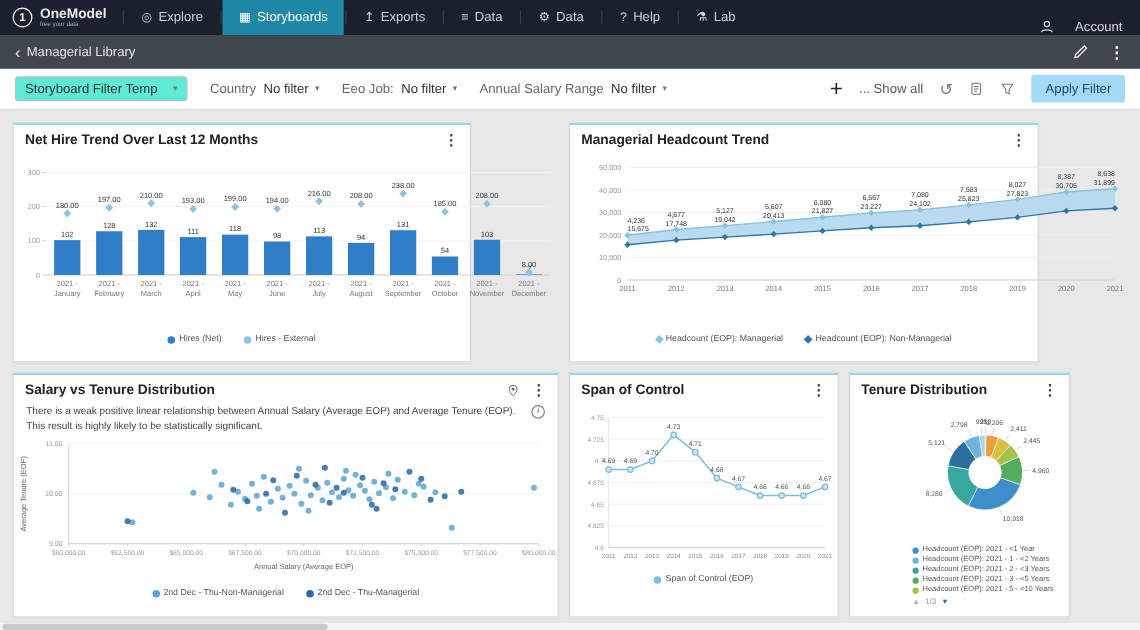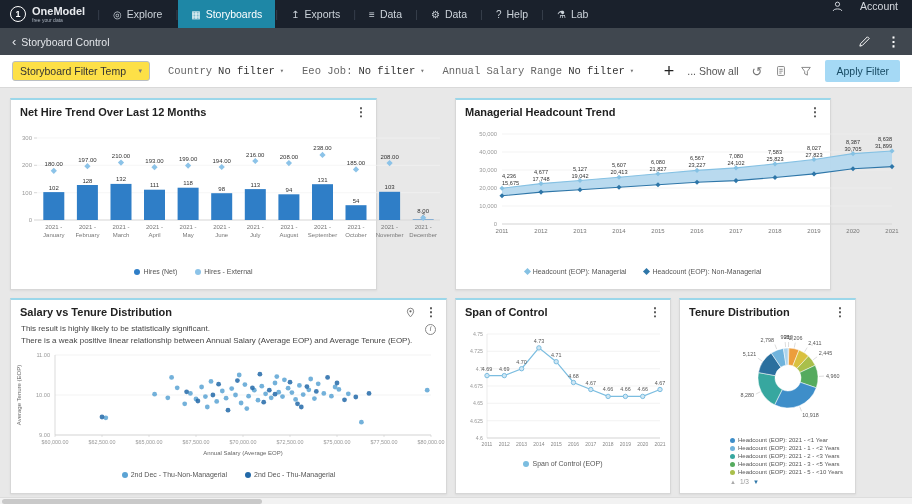--- a/index.html
+++ b/index.html
@@ -12,35 +12,35 @@
 .brand{display:flex;align-items:center;gap:6px;padding:0 12px 0 10px;cursor:pointer;}
 .logo{width:16px;height:16px;border:1.5px solid #fff;border-radius:50%;display:flex;align-items:center;justify-content:center;font-size:9px;font-weight:bold;color:#fff;flex:0 0 auto;}
 .brand-text{display:flex;flex-direction:column;line-height:1;}
 .brand-name{font-weight:bold;font-size:11px;}
 .brand-tag{font-size:5px;color:#aab2bd;margin-top:1px;}
 .navitems{display:flex;align-items:stretch;}
 .navsep{color:#39414e;display:flex;align-items:center;font-size:11px;}
 .navitem{display:flex;align-items:center;gap:5px;padding:0 13px;cursor:pointer;color:#ccd3da;text-decoration:none;}
 .navitem.active{background:#1e87a6;color:#fff;}
 .navicon{font-size:10px;}
-.account{margin-left:auto;display:flex;align-items:flex-start;gap:16px;padding:0 14px;color:#d6dae0;cursor:pointer;}
+.account{margin-left:auto;display:flex;align-items:flex-end;gap:16px;padding:0 14px;color:#d6dae0;cursor:pointer;}
 
 
 .subheader{height:27px;background:#40474f;display:flex;align-items:center;color:#fff;position:relative;padding:0 12px;}
 .back{display:flex;align-items:center;gap:5px;font-size:10.5px;color:#e3e6ea;cursor:pointer;text-decoration:none;}
 .chev{font-size:13px;line-height:1;}
 .pagetitle{position:absolute;left:0;right:0;text-align:center;font-size:12px;pointer-events:none;}
 .subactions{margin-left:auto;display:flex;align-items:center;gap:16px;z-index:1;}
 .kebab{font-weight:bold;cursor:pointer;font-size:13px;line-height:1;}
 
 
 .filterbar{height:33px;background:#fff;border-bottom:1px solid #d9d9d9;display:flex;align-items:center;padding:0 12px;gap:18px;font-size:10.5px;color:#444;}
-.filter-select{border:1px solid #b9bec4;border-radius:3px;padding:3px 7px;display:flex;align-items:center;width:138px;color:#333;cursor:pointer;background:#fde047;}
+.filter-select{border:1px solid #b9bec4;border-radius:3px;padding:3px 7px;display:flex;align-items:center;width:138px;color:#333;cursor:pointer;background:#5eead4;}
 .dd{color:#777;font-size:7px;margin-left:auto;}
-.filter-group{display:flex;align-items:center;gap:6px;font-family:Liberation Mono, monospace;}
+.filter-group{display:flex;align-items:center;gap:6px;}
 .flabel{color:#666;}
 .fvalue{color:#333;display:flex;gap:5px;align-items:center;cursor:pointer;}
 .filter-actions{margin-left:auto;display:flex;align-items:center;gap:13px;}
 .plus{font-size:18px;font-weight:300;color:#222;cursor:pointer;line-height:1;}
 .showall{color:#555;cursor:pointer;}
 .tool-icon{color:#777;cursor:pointer;font-size:13px;display:flex;align-items:center;line-height:1;}
 .apply{background:#a5d9f5;border:none;border-radius:2px;color:#174a63;font-size:10.5px;padding:5px 11px;cursor:pointer;font-family:"Liberation Sans",sans-serif;}
 
 
 .content{position:absolute;top:88px;left:0;right:0;bottom:0;}
@@ -125,21 +125,21 @@
         <circle cx="8" cy="5.2" r="2.6" fill="none" stroke="#d6dae0" stroke-width="1.2"></circle>
         <path d="M2.8 13.4c0-3.2 10.4-3.2 10.4 0" fill="none" stroke="#d6dae0" stroke-width="1.2"></path>
       </svg>
       <span>Account</span>
     </div>
   </header>
 
   <div class="subheader">
     <a class="back">
       <span class="chev">‹</span>
-      <span>Storyboard Control</span>
+      <span>Managerial Library</span>
     </a>
     <div class="subactions">
       <span style="display:flex;align-items:center;cursor:pointer;">
         <svg width="13" height="13" viewBox="0 0 16 16">
           <path d="M11.6 2.2l2.2 2.2-8.5 8.5-3 .8.8-3z" fill="none" stroke="#fff" stroke-width="1.2"></path>
         </svg>
       </span>
       <span class="kebab">⋮</span>
     </div>
   </div>
@@ -396,22 +396,22 @@
           <span style="display:flex;cursor:pointer;">
             <svg width="11" height="11" viewBox="0 0 14 14">
               <path d="M7 1.5a4 4 0 0 0-4 4c0 3 4 7 4 7s4-4 4-7a4 4 0 0 0-4-4z" fill="none" stroke="#666" stroke-width="1"></path>
               <circle cx="7" cy="5.5" r="1.4" fill="#666"></circle>
             </svg>
           </span>
           <span class="kebab">⋮</span>
         </span>
       </div>
       <div class="insight">
+        <p>There is a weak positive linear relationship between Annual Salary (Average EOP) and Average Tenure (EOP).</p>
         <p>This result is highly likely to be statistically significant.</p>
-        <p>There is a weak positive linear relationship between Annual Salary (Average EOP) and Average Tenure (EOP).</p>
         <span class="info-icon">i</span>
       </div>
       <svg class="chart" width="435" height="122" viewBox="0 0 435 122">
           <line x1="44" x2="420" y1="86" y2="86" stroke="#eee" stroke-width="0.7"></line>
           <text x="39" y="88" text-anchor="end" font-size="5.6" fill="#999">9.00</text>
           <line x1="44" x2="420" y1="46" y2="46" stroke="#eee" stroke-width="0.7"></line>
           <text x="39" y="48" text-anchor="end" font-size="5.6" fill="#999">10.00</text>
           <line x1="44" x2="420" y1="6" y2="6" stroke="#eee" stroke-width="0.7"></line>
           <text x="39" y="8" text-anchor="end" font-size="5.6" fill="#999">11.00</text>
           <line x1="44" x2="44" y1="86" y2="88" stroke="#ccc" stroke-width="0.6"></line>

